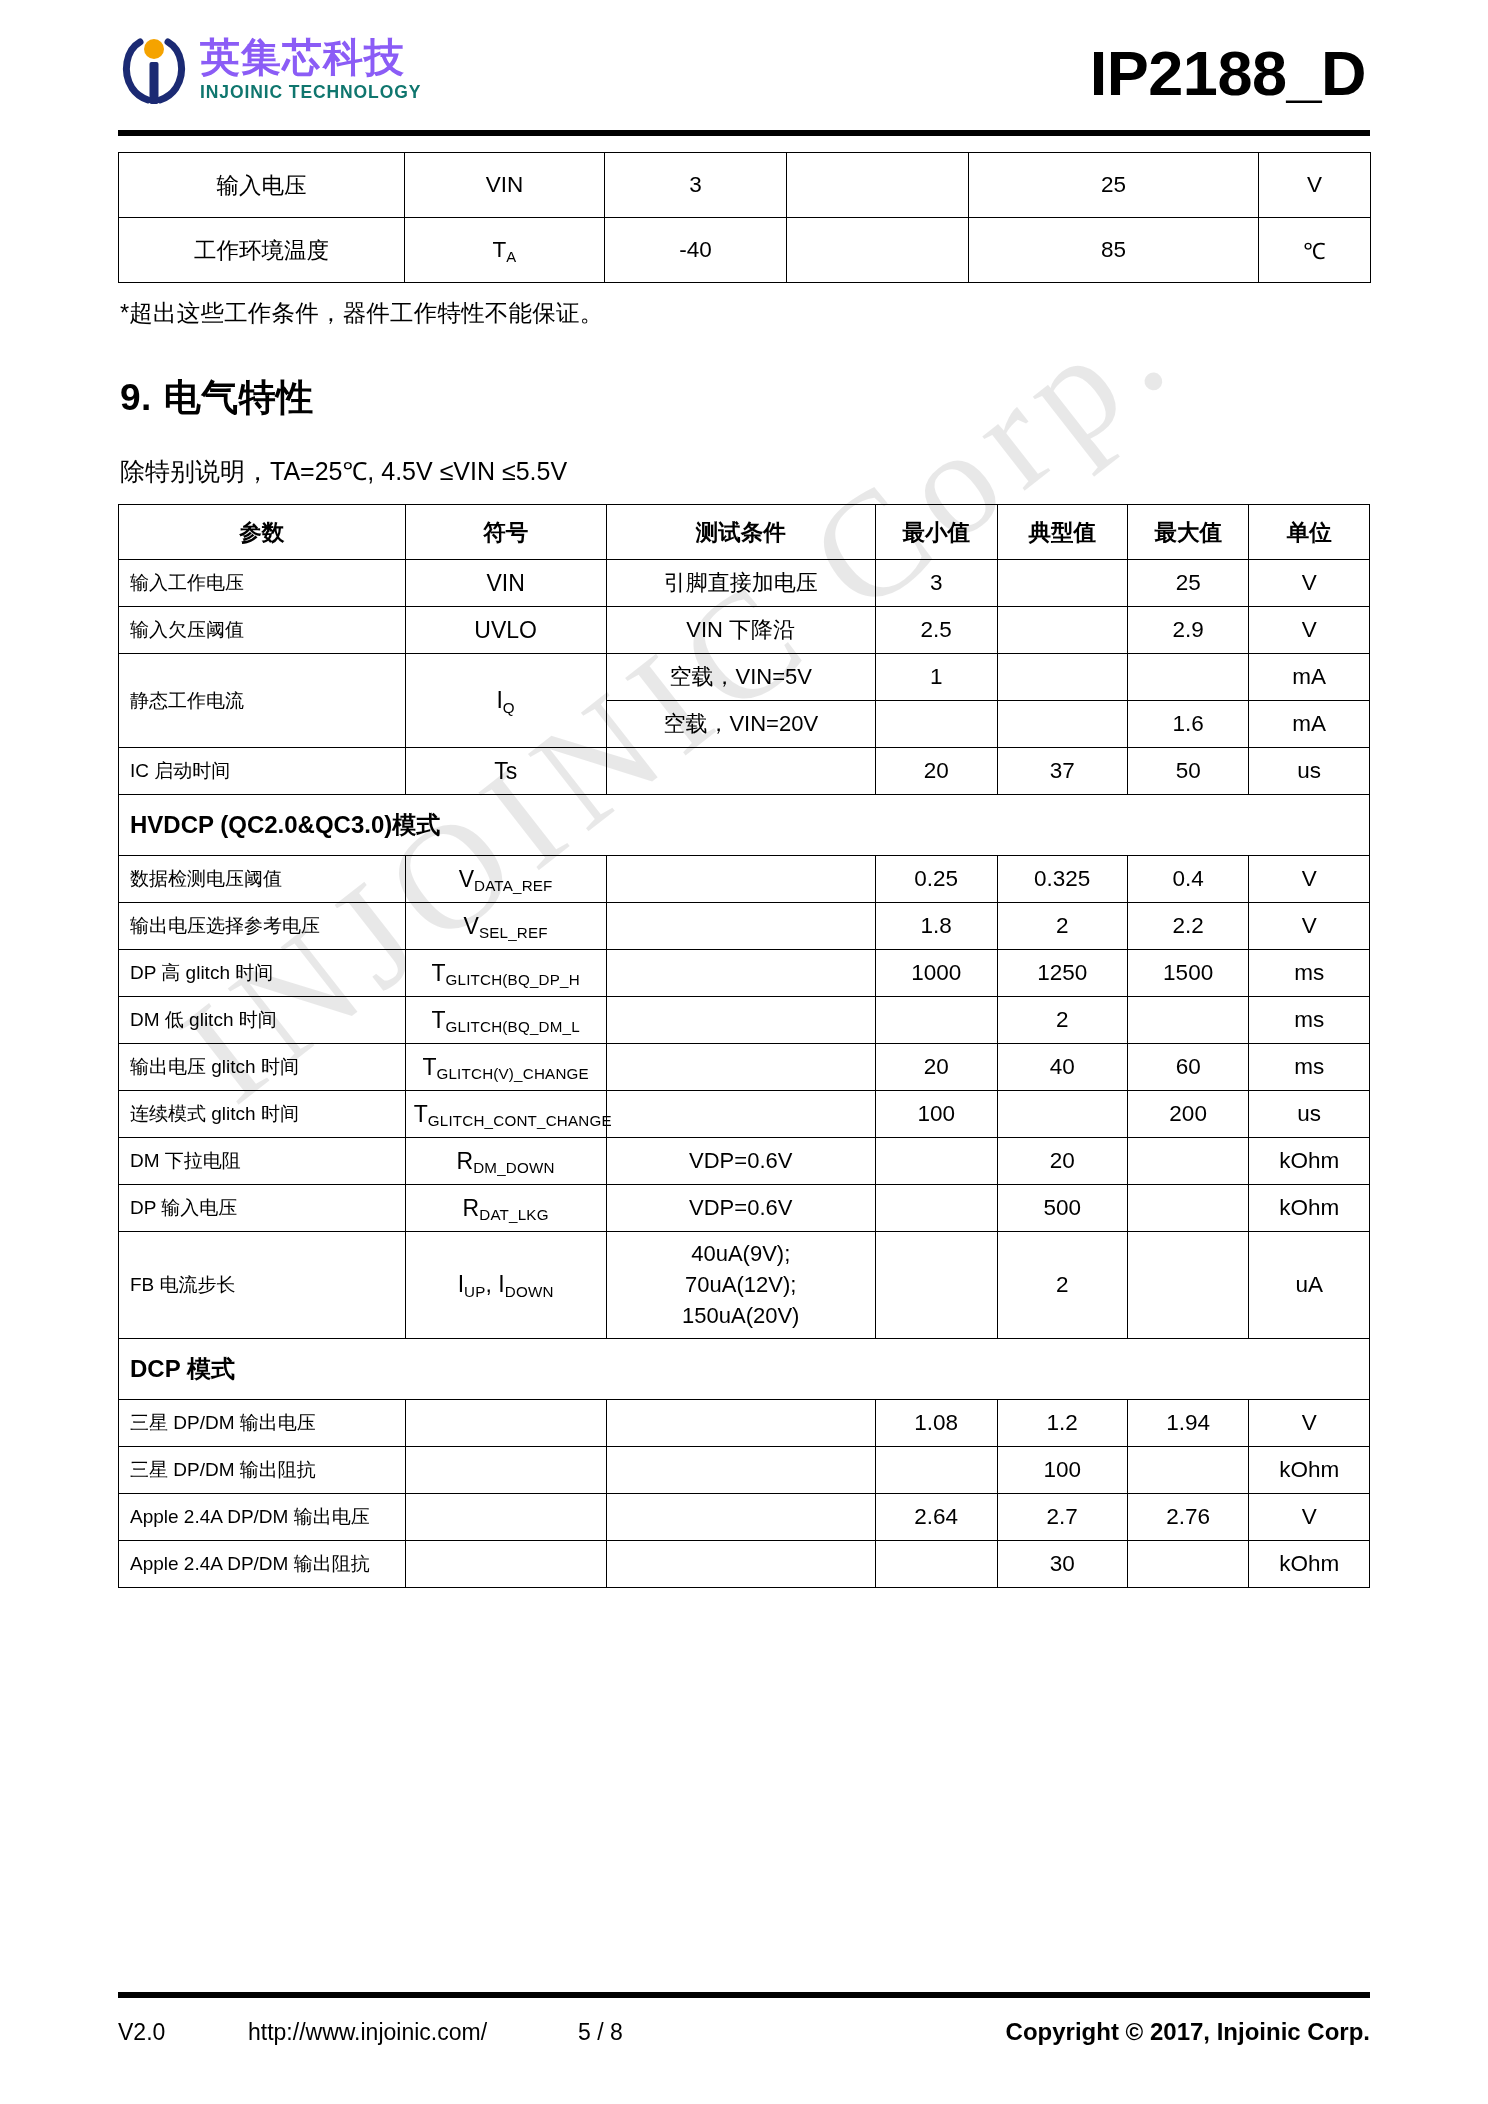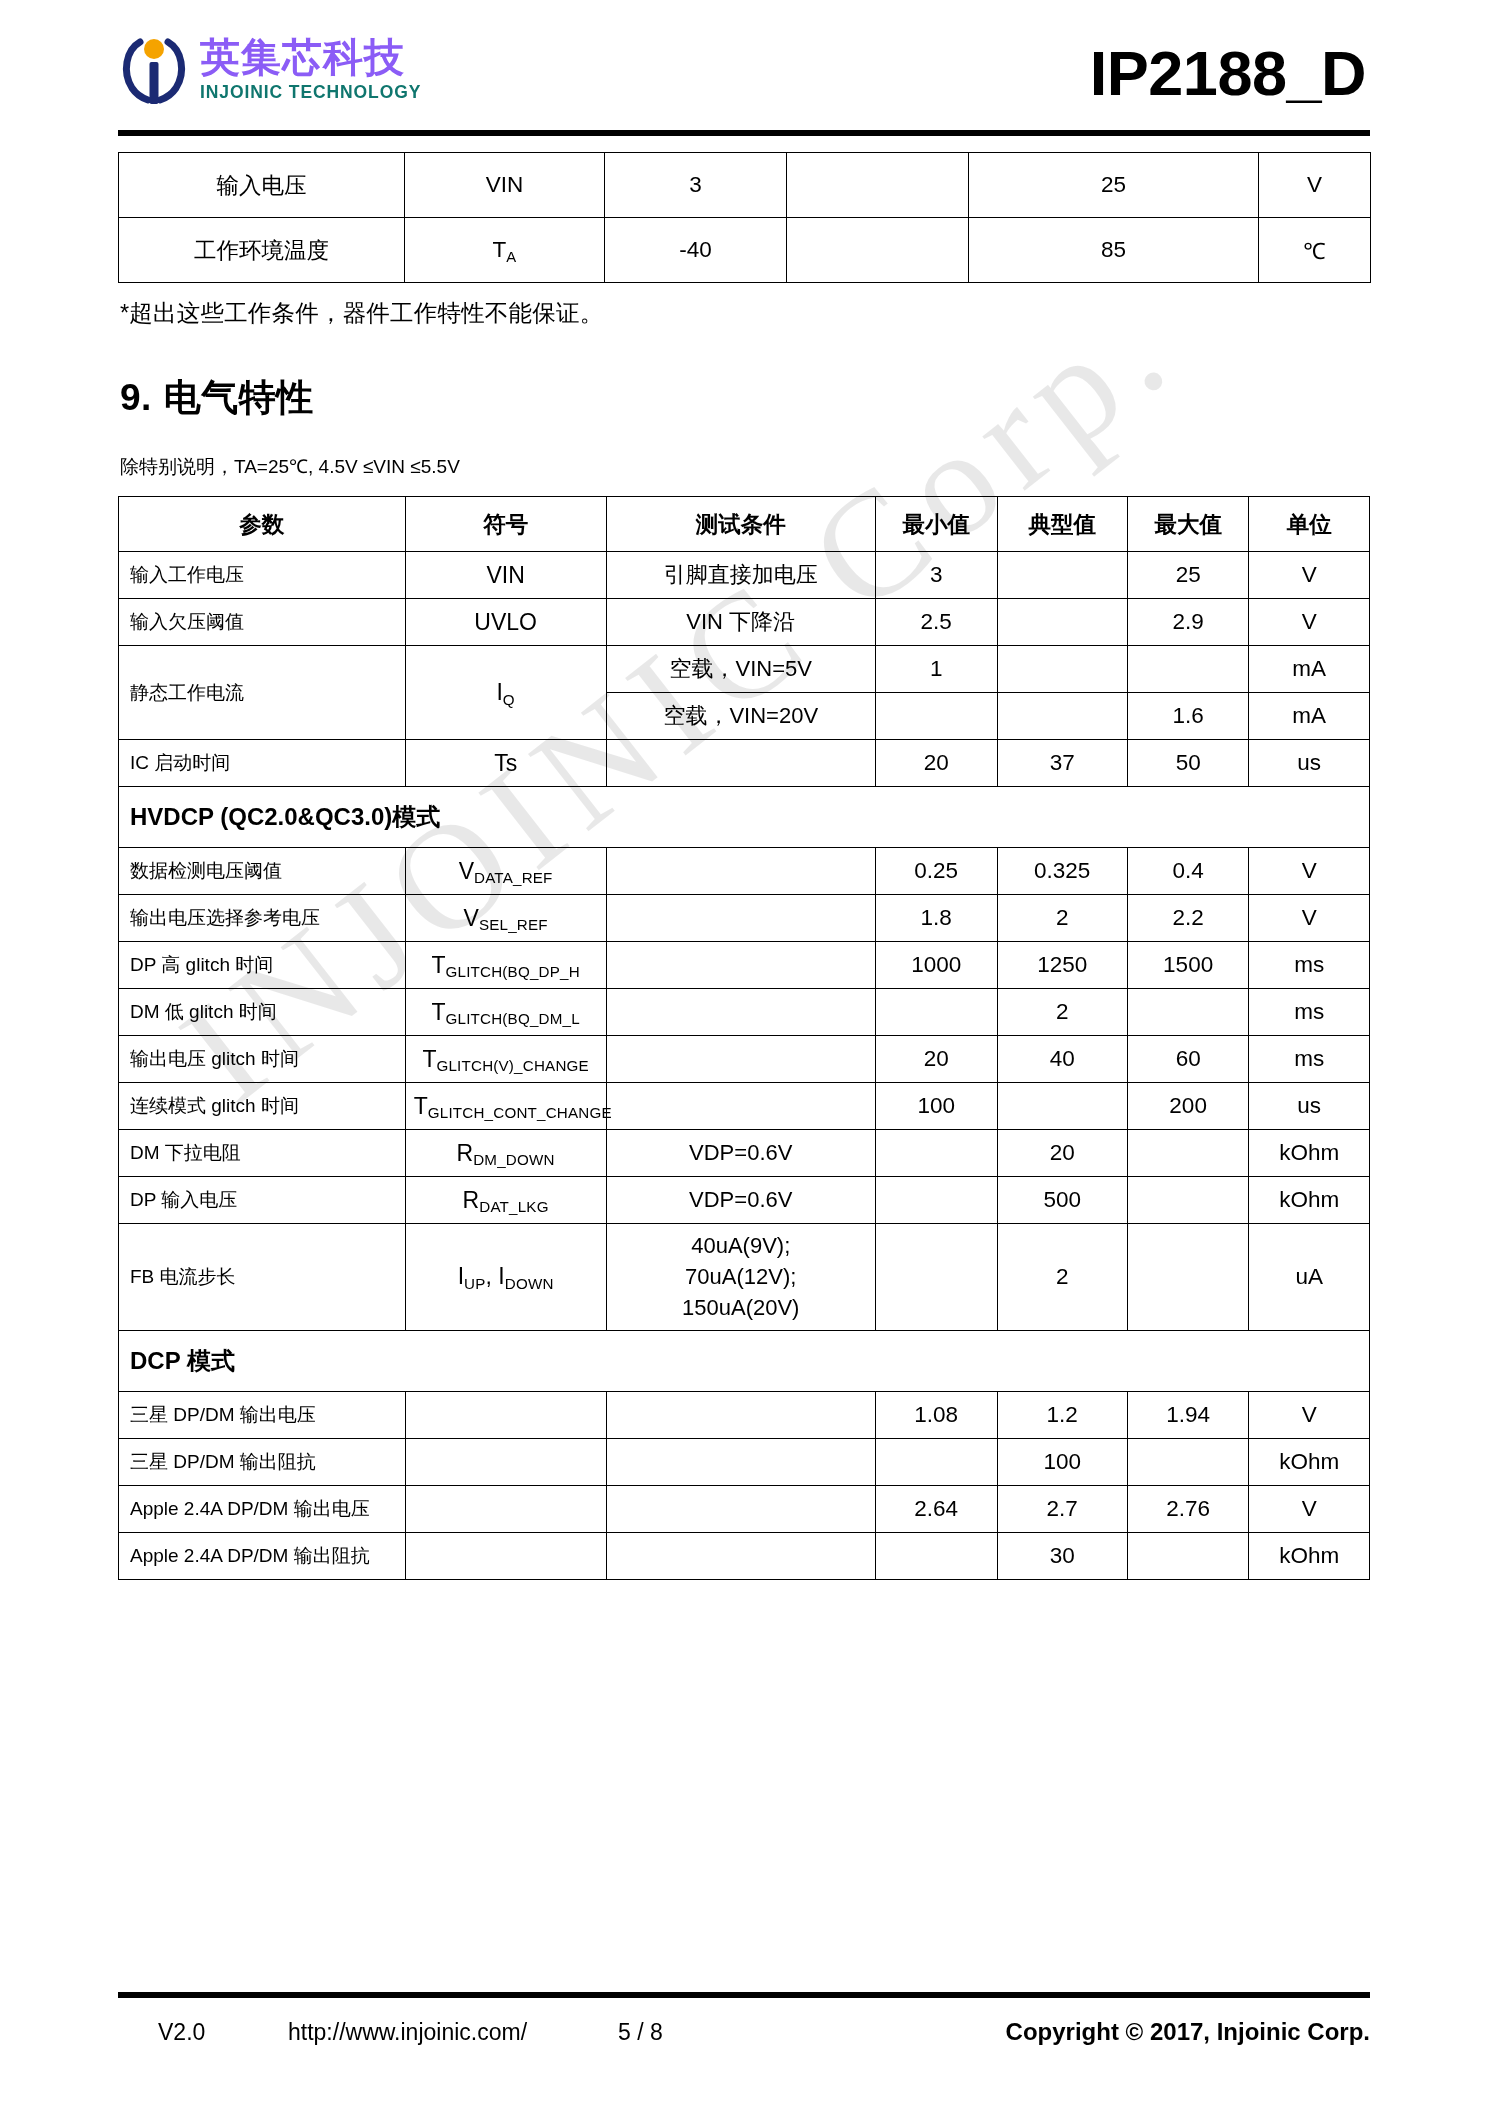--- a/index.html
+++ b/index.html
@@ -132,21 +132,21 @@
 
   .section-title {
     font-size: 37px;
     font-weight: bold;
     margin: 44px 0 0 2px;
     letter-spacing: 0.5px;
   }
   .section-title .num { margin-right: 12px; }
 
   .cond-line {
-    font-size: 19px;
+    font-size: 25px;
     margin: 30px 0 16px 2px;
   }
 
   
   .ec-table th {
     background: #e3e3e3;
     font-weight: bold;
     height: 42px;
     font-size: 23px;
   }
@@ -185,21 +185,21 @@
   .footer-rule {
     height: 6px;
     background: #000;
     margin-bottom: 20px;
   }
   .footer-row {
     display: flex;
     align-items: baseline;
     font-size: 23px;
   }
-  .f-version { width: 130px; margin-left: 40px; }
+  .f-version { width: 130px; }
   .f-url { width: 330px; }
   .f-page { width: 280px; text-align: left; }
   .f-copy { flex: 1; text-align: right; font-weight: bold; font-size: 24px; }
 </style>
 </head>
 <body>
 
 <div class="page">
 
   <div class="watermark">

